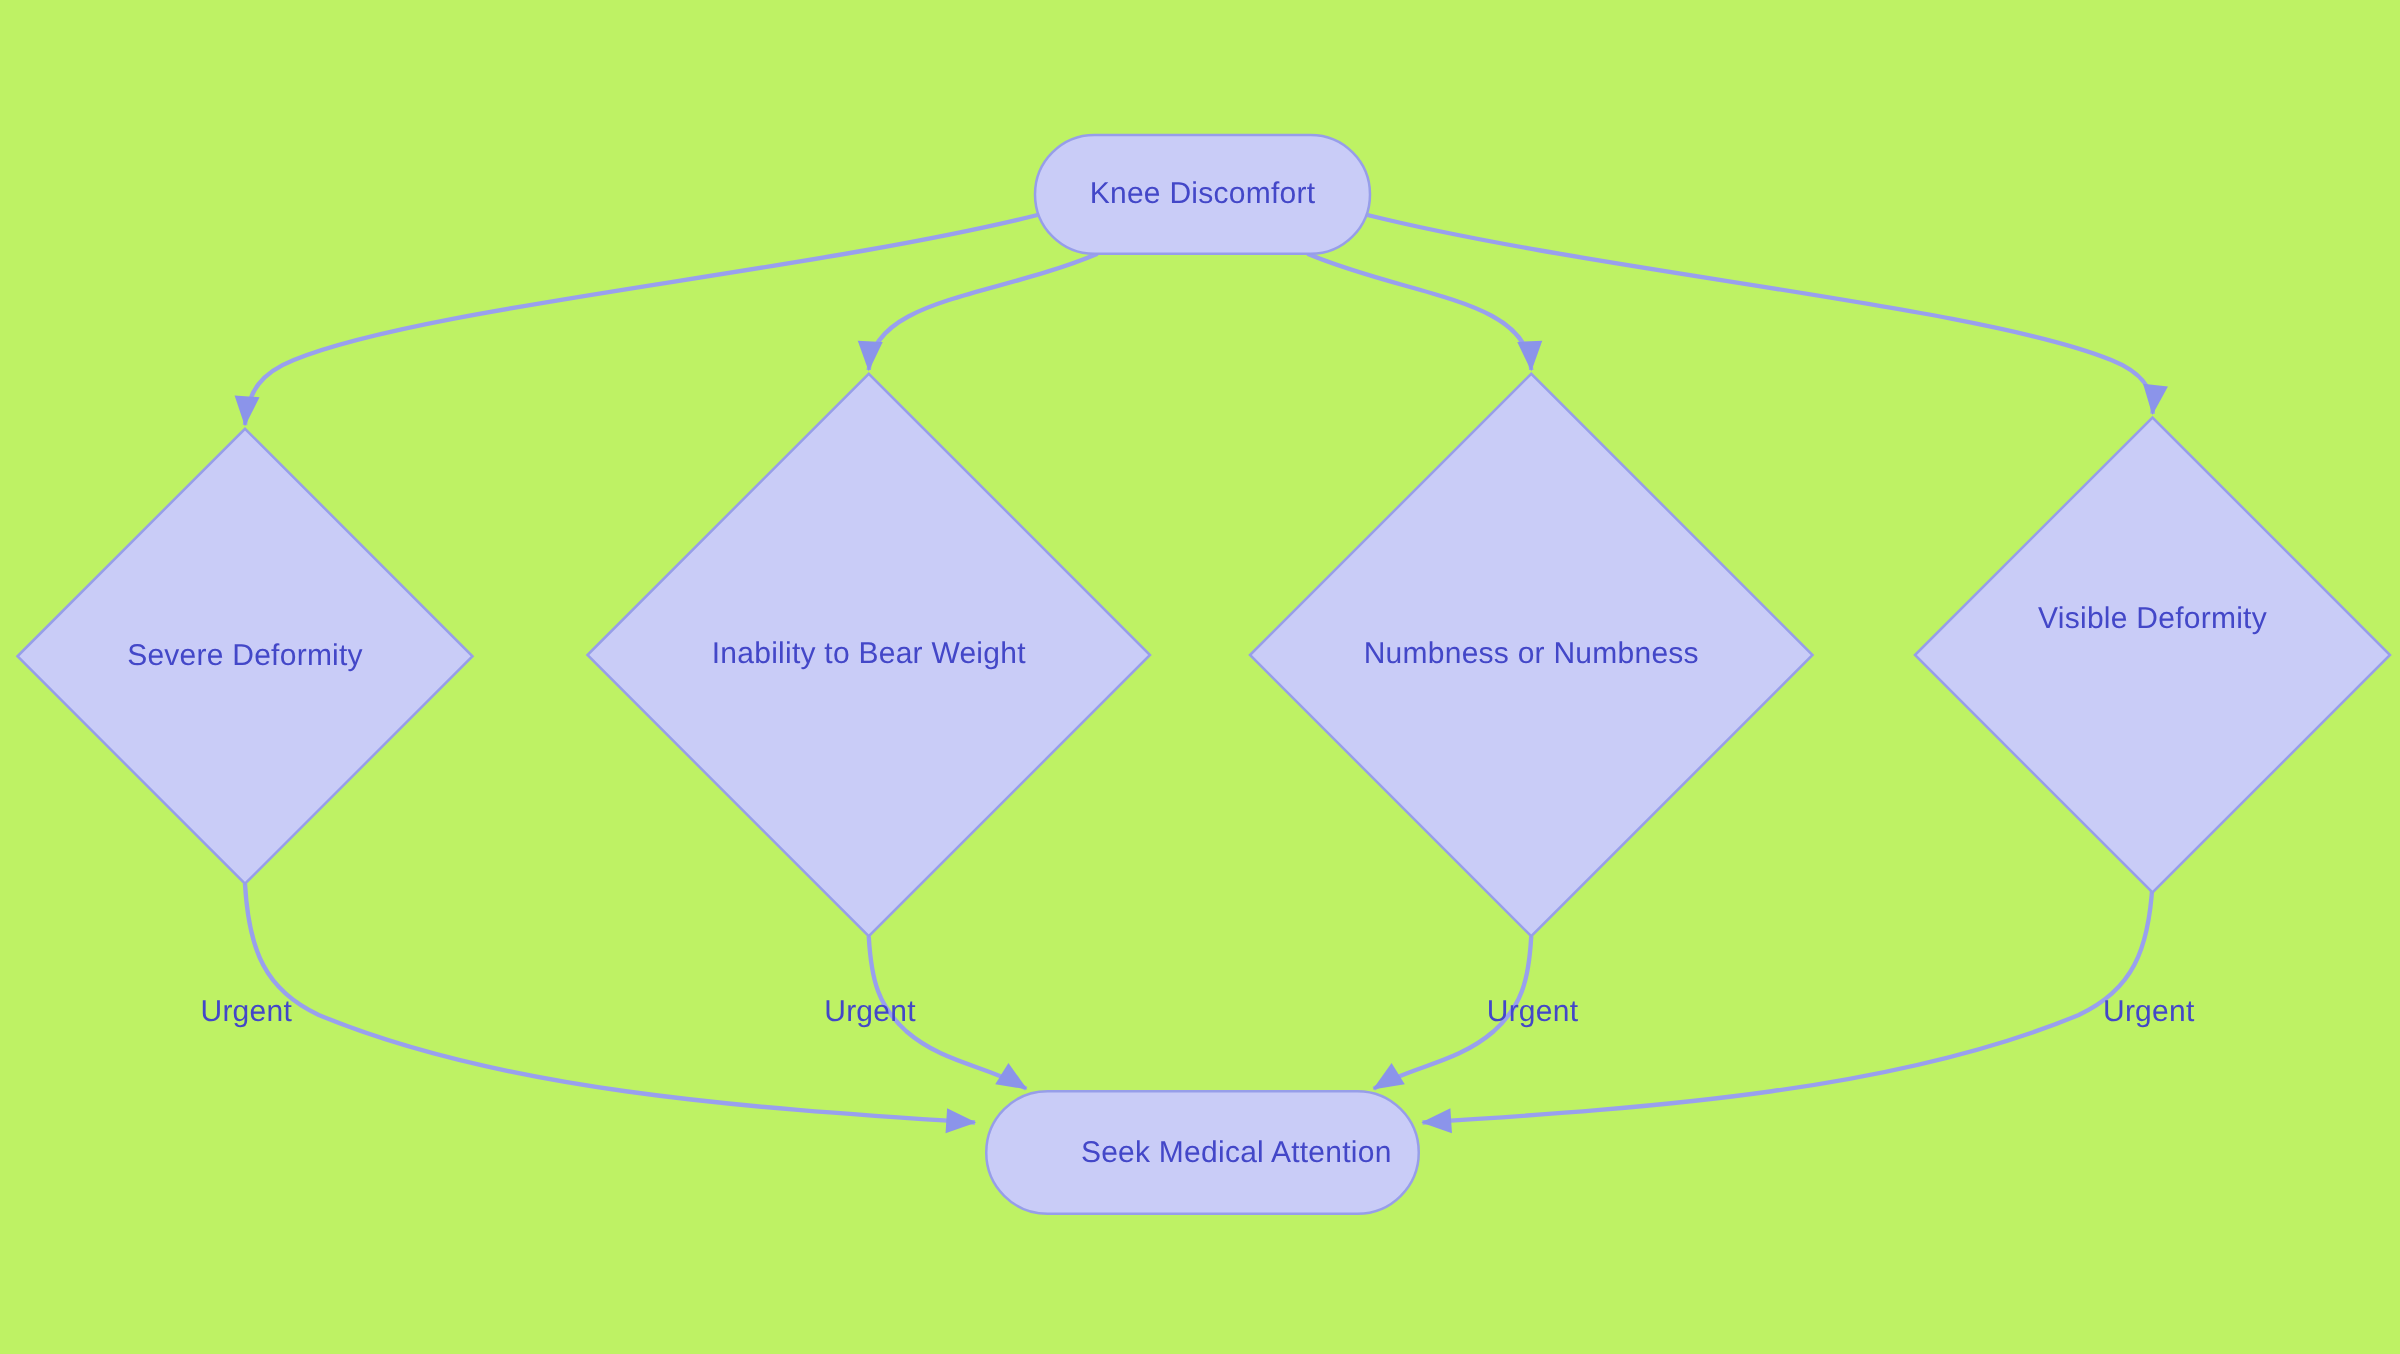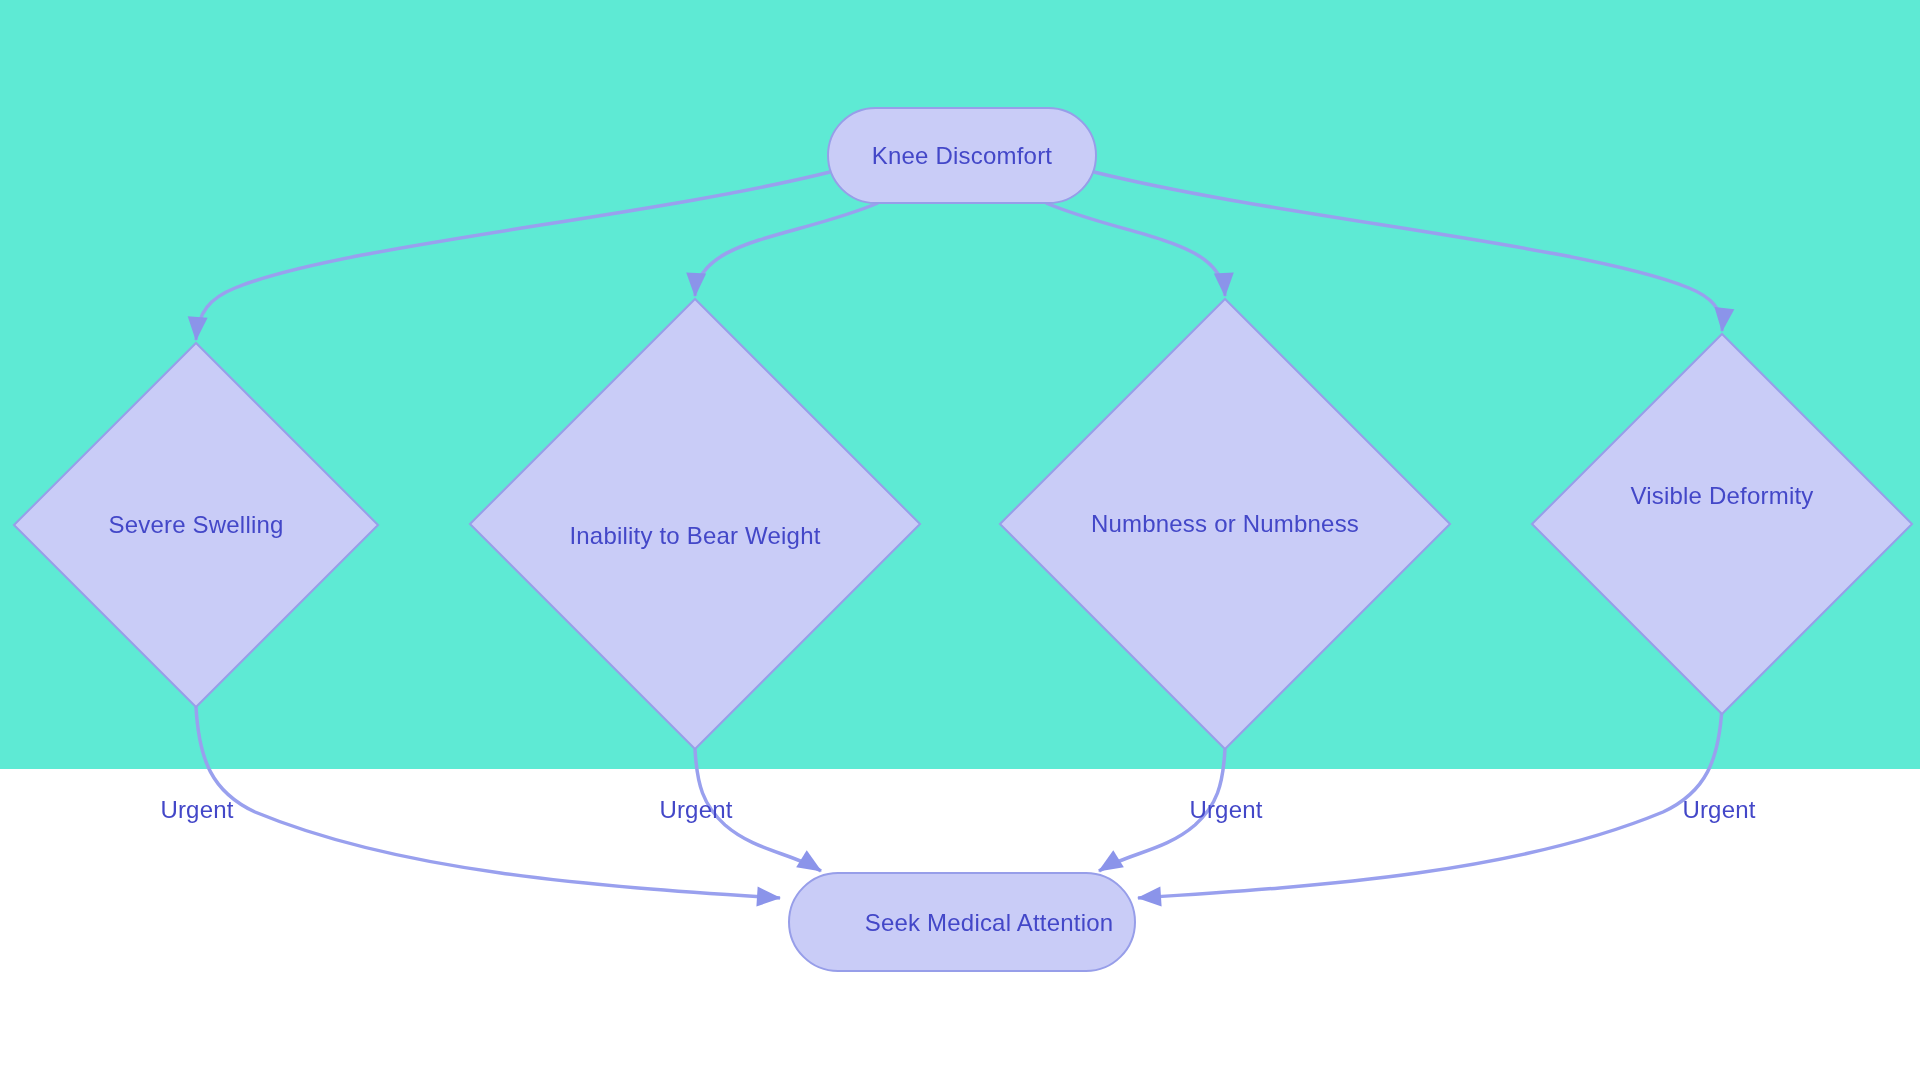--- a/index.html
+++ b/index.html
@@ -7,22 +7,22 @@
     padding: 0;
     background: #ffffff;
     width: 1920px;
     height: 1083px;
     overflow: hidden;
     font-family: "Liberation Sans", sans-serif;
   }
   .canvas {
     position: relative;
     width: 1920px;
-    height: 769px;
-    background: #5eead4;
+    height: 1083px;
+    background: #bef264;
   }
   .canvas svg {
     position: absolute;
     left: 0;
     top: 0;
   }
   .node-label, .edge-label {
     position: absolute;
     transform: translate(-50%, -50%);
     color: #4347c8;
@@ -65,22 +65,22 @@
       <polygon points="470,524 695,299 920,524 695,749"></polygon>
       <polygon points="1000,524 1225,299 1450,524 1225,749"></polygon>
       <polygon points="1532,524 1722,334 1912,524 1722,714"></polygon>
 
       <rect x="789" y="873" width="346" height="98" rx="49" ry="49"></rect>
     </g>
   </svg>
 
   <div class="node-label" style="left:962px; top:156px;">Knee Discomfort</div>
 
-  <div class="node-label" style="left:196px; top:525px;">Severe Swelling</div>
-  <div class="node-label" style="left:695px; top:536px;">Inability to Bear Weight</div>
+  <div class="node-label" style="left:196px; top:525px;">Severe Deformity</div>
+  <div class="node-label" style="left:695px; top:524px;">Inability to Bear Weight</div>
   <div class="node-label" style="left:1225px; top:524px;">Numbness or Numbness</div>
   <div class="node-label" style="left:1722px; top:496px;">Visible Deformity</div>
 
   <div class="node-label" style="left:989px; top:923px;">Seek Medical Attention</div>
 
   <div class="edge-label" style="left:197px; top:810px;">Urgent</div>
   <div class="edge-label" style="left:696px; top:810px;">Urgent</div>
   <div class="edge-label" style="left:1226px; top:810px;">Urgent</div>
   <div class="edge-label" style="left:1719px; top:810px;">Urgent</div>
 

